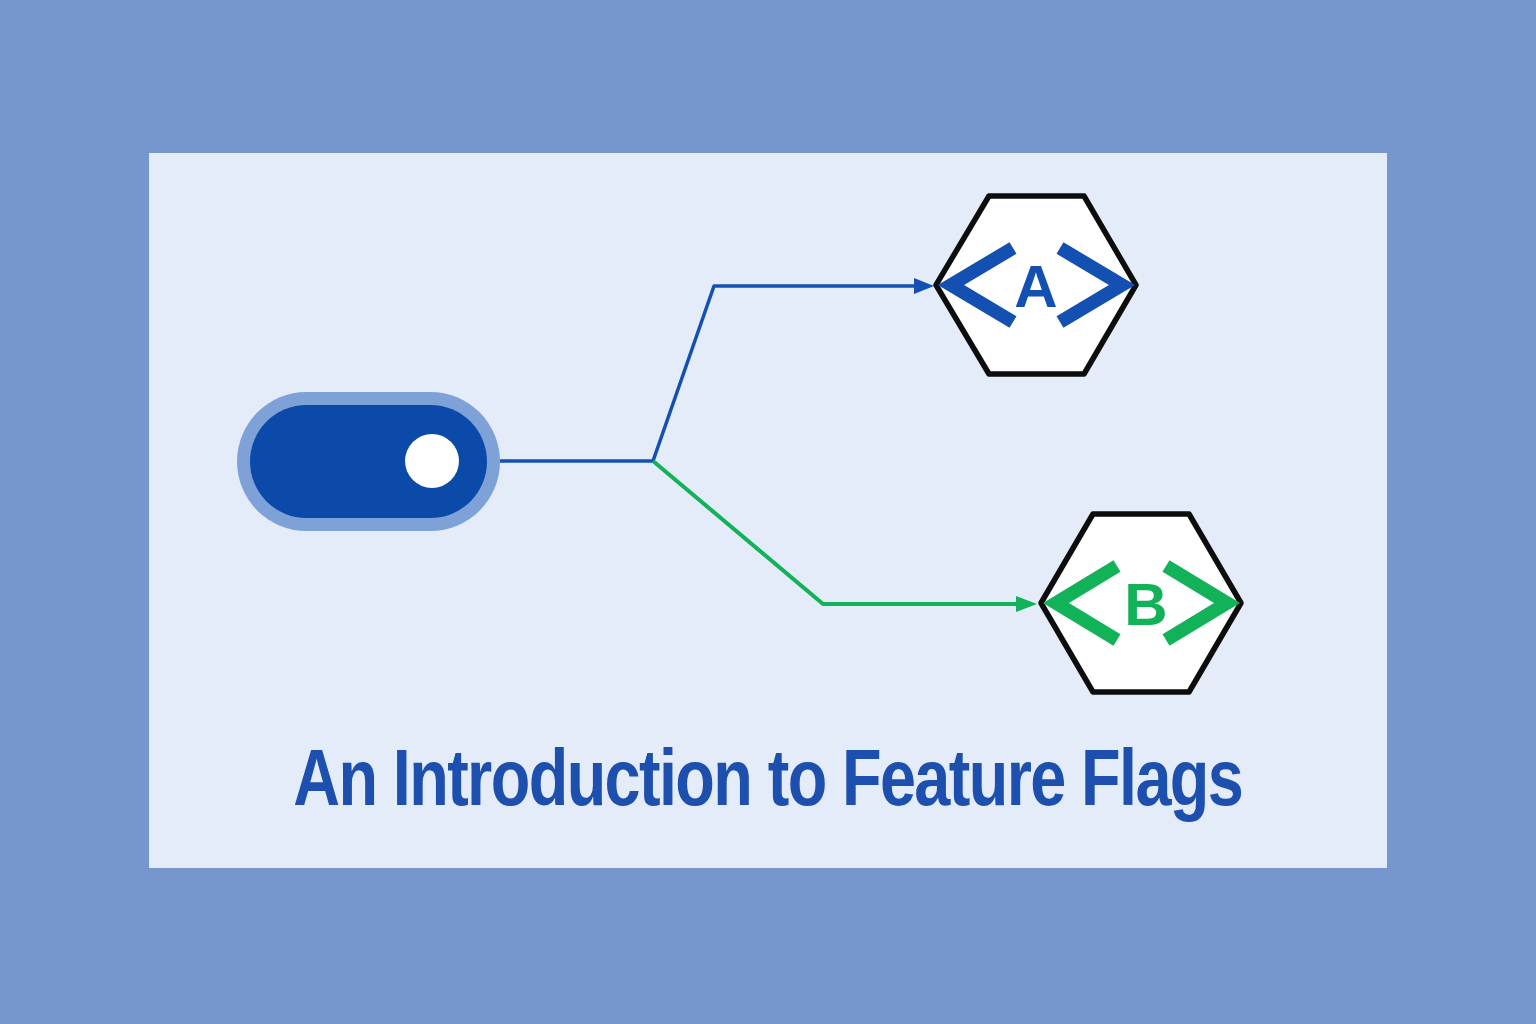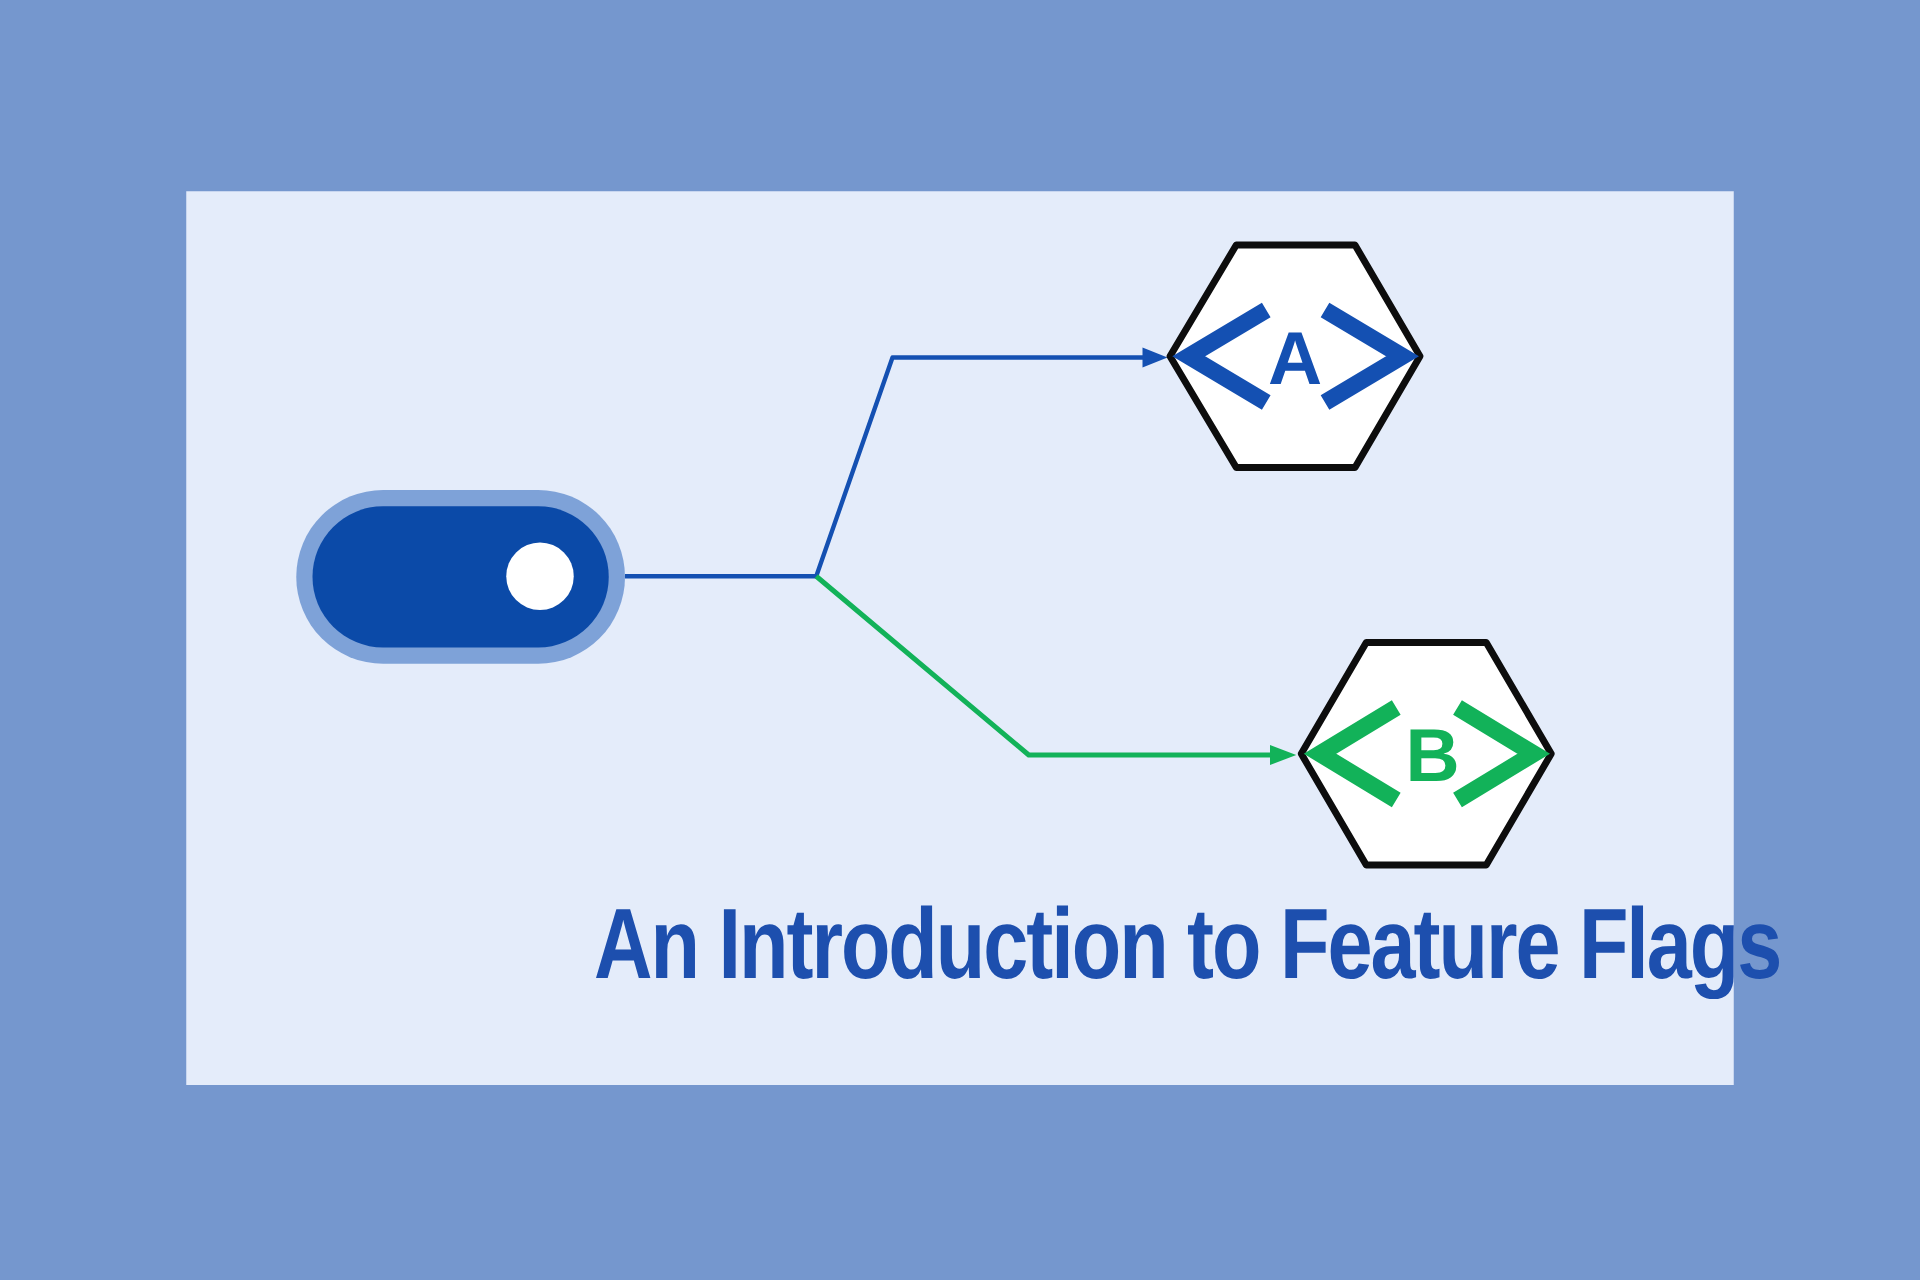--- a/index.html
+++ b/index.html
@@ -22,22 +22,22 @@
   .hex{fill:var(--hex-fill);stroke:var(--hex-stroke);stroke-width:5.5;stroke-linejoin:round;}
   .bracket-blue{stroke:var(--blue);stroke-width:13.5;fill:none;stroke-linecap:butt;stroke-linejoin:miter;}
   .bracket-green{stroke:var(--green);stroke-width:13.5;fill:none;stroke-linecap:butt;stroke-linejoin:miter;}
   .letter{font-family:"Liberation Sans",sans-serif;font-weight:bold;font-size:60px;text-anchor:middle;}
   .letter-blue{fill:var(--blue);}
   .letter-green{fill:var(--green);}
   .toggle-ring{fill:var(--toggle-ring);}
   .toggle-track{fill:var(--toggle-fill);}
   .toggle-knob{fill:var(--knob);}
   .page-title{
-    position:absolute;left:0;top:715px;width:1536px;height:100px;
-    text-align:right;line-height:80px;white-space:nowrap;
+    position:absolute;left:0;top:738px;width:1536px;height:100px;
+    text-align:center;line-height:80px;white-space:nowrap;
   }
   .page-title .inner{
     display:inline-block;font-weight:bold;font-size:80px;letter-spacing:-2px;
     color:var(--title);transform:scaleX(0.81);transform-origin:center center;
   }
 </style>
 </head>
 <body>
 
 <div class="card"></div>

